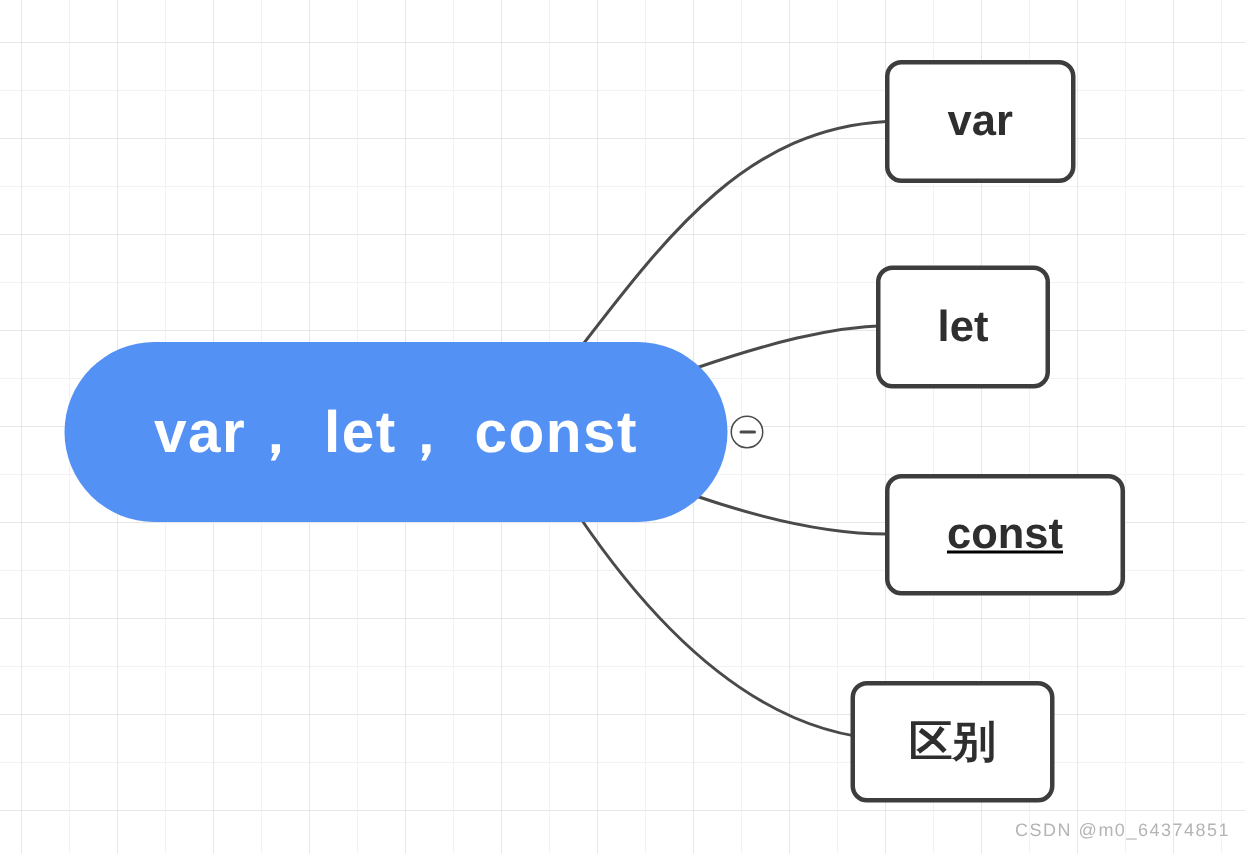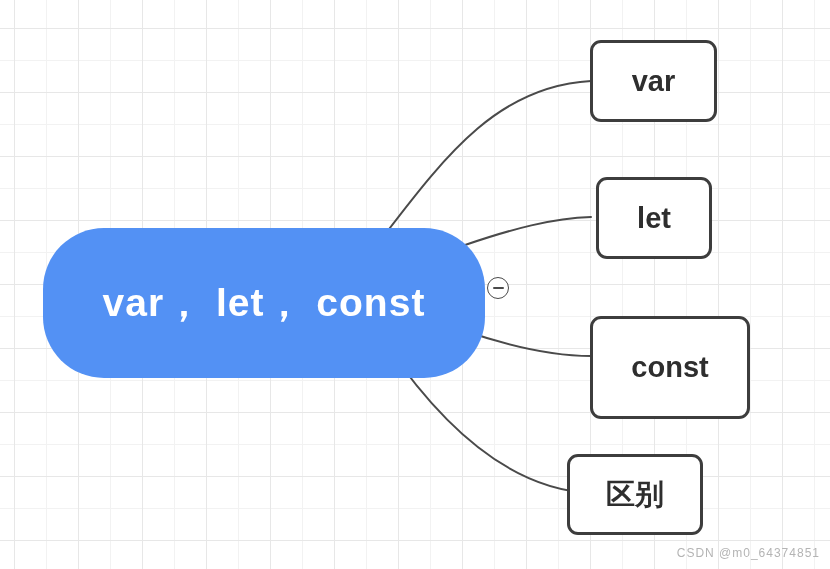--- a/index.html
+++ b/index.html
@@ -36,21 +36,21 @@
     stroke: #4a4a4a;
     stroke-width: 2;
     stroke-linecap: round;
   }
 
   .root-node {
     position: absolute;
     left: 43px;
     top: 228px;
     width: 442px;
-    height: 150px;
+    height: 120px;
     background: #5391f4;
     border-radius: 61px;
     display: flex;
     align-items: center;
     justify-content: center;
   }
   .root-node .root-label {
     color: #ffffff;
     font-size: 39px;
     font-weight: bold;
@@ -90,22 +90,22 @@
     justify-content: center;
   }
   .child-node .child-label {
     color: #2e2e2e;
     font-size: 29px;
     font-weight: bold;
     white-space: nowrap;
   }
 
   .node-var   { left: 590px; top: 40px;  width: 127px; height: 82px; }
-  .node-let   { left: 596px; top: 177px; width: 116px; height: 82px; text-align: right; }
-  .node-const { left: 590px; top: 316px; width: 160px; height: 103px; }
+  .node-let   { left: 584px; top: 177px; width: 116px; height: 82px; text-align: right; }
+  .node-const { left: 590px; top: 316px; width: 160px; height: 81px; text-decoration: underline; }
   .node-qubie { left: 567px; top: 454px; width: 136px; height: 81px; }
 
   .watermark {
     position: absolute;
     right: 10px;
     bottom: 9px;
     color: #b4b4b4;
     font-size: 12px;
     letter-spacing: 1px;
     white-space: nowrap;

